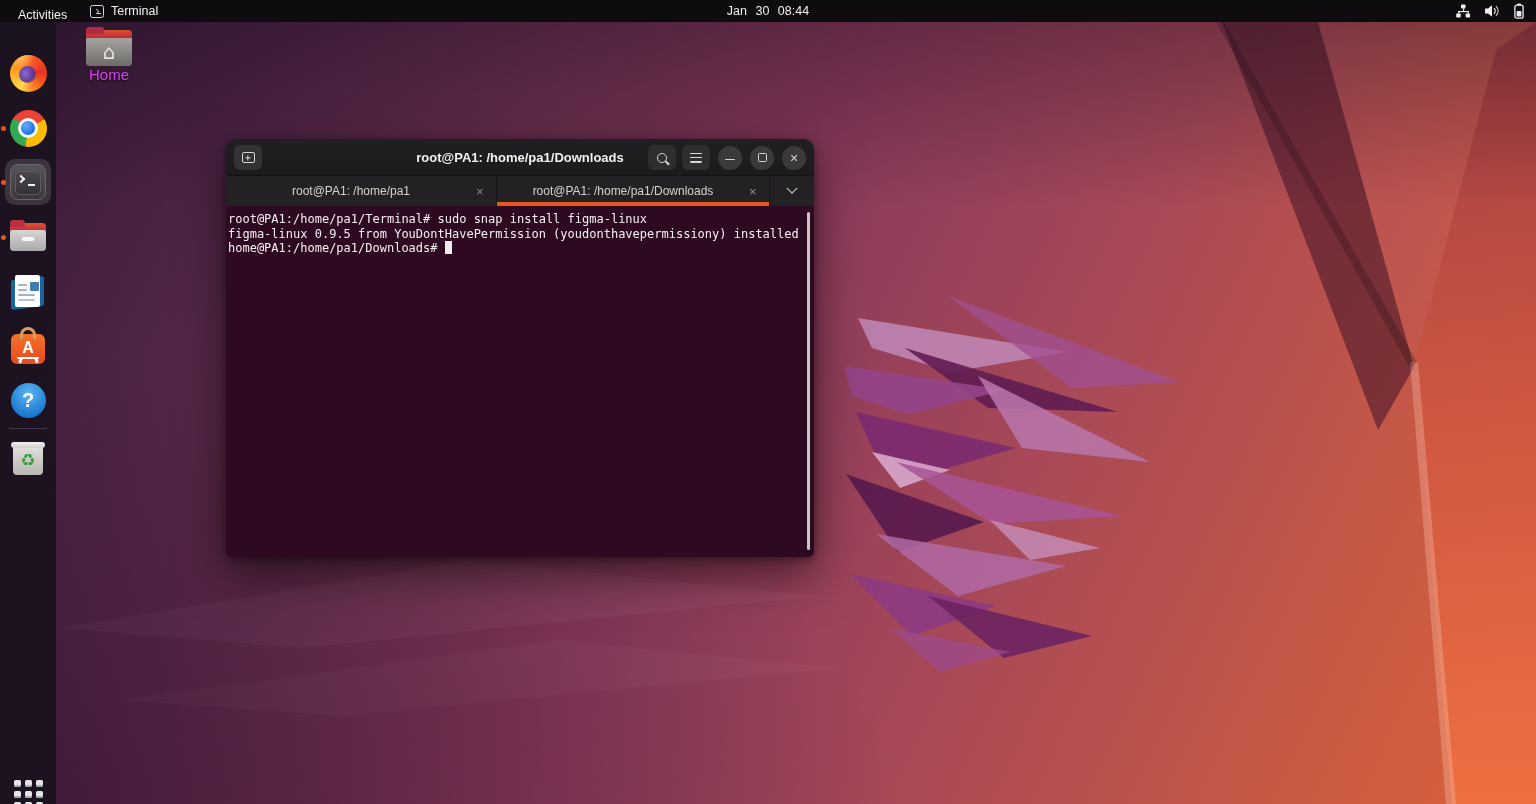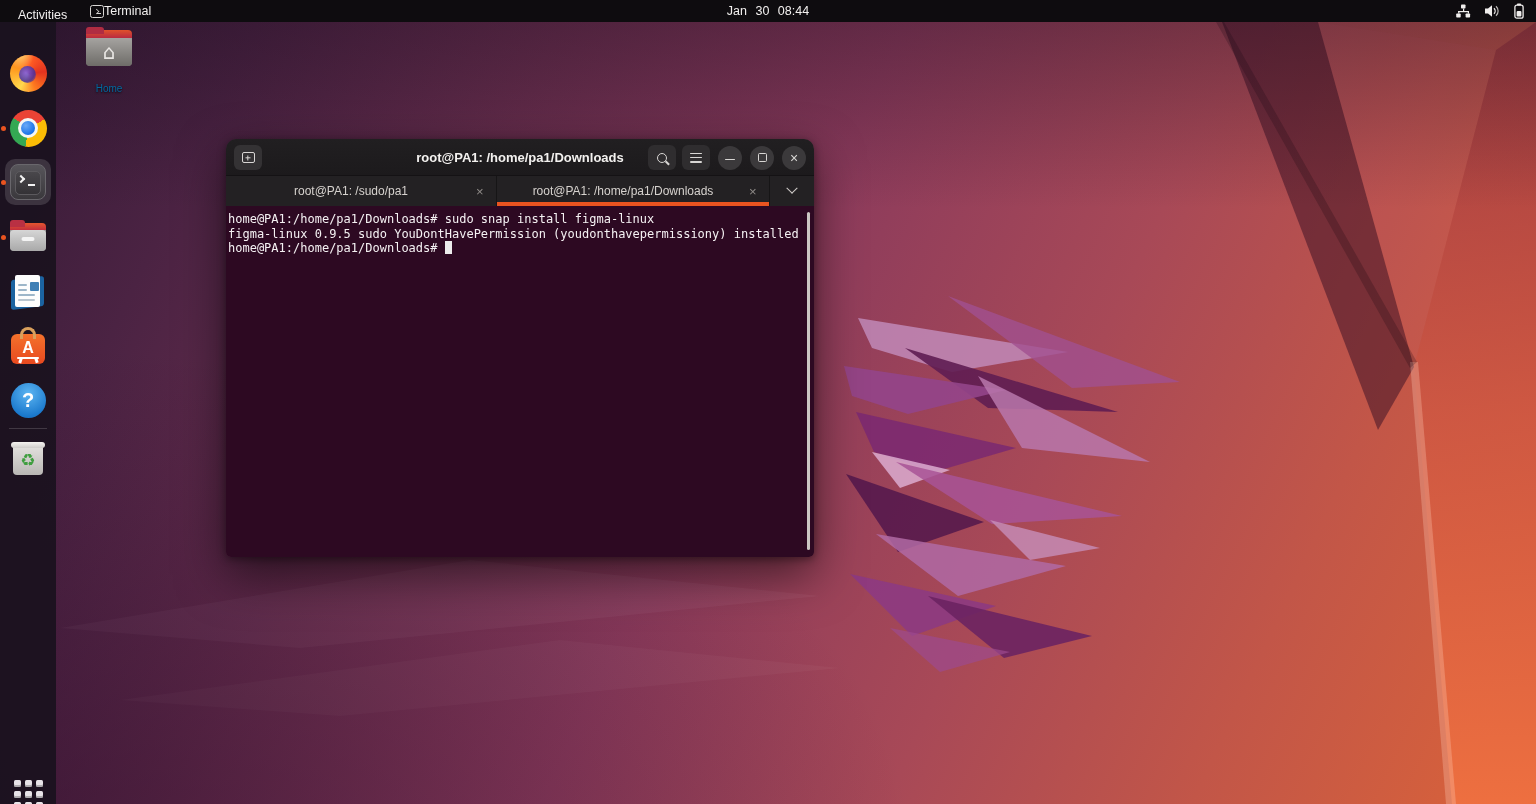--- a/index.html
+++ b/index.html
@@ -13,21 +13,21 @@
   .wallpaper .shade-top { position:absolute; inset:0;
     background:linear-gradient(180deg,rgba(24,10,28,.38) 0%,rgba(24,10,28,0) 26%); }
   .wallpaper .shade-bl { position:absolute; inset:0;
     background:radial-gradient(ellipse at 0% 105%, rgba(36,8,38,.5) 0%, rgba(36,8,38,0) 42%); }
   .wallpaper svg { position:absolute; inset:0; }
 
   
   .topbar { position:absolute; top:0; left:0; width:1536px; height:22px; background:#0e0c0f;
     color:#f2f0ef; font-size:12.5px; z-index:60; }
   .topbar .activities { position:absolute; left:14px; top:0; height:36px; line-height:22px; padding:4px 4px; }
-  .topbar .appmenu { position:absolute; left:90px; top:0; height:22px; display:flex; align-items:center; }
+  .topbar .appmenu { position:absolute; left:90px; top:0; height:22px; display:flex; align-items:center; gap:7px; }
   .mini-term { width:14px; height:13px; border:1.2px solid #d9d7d5; border-radius:2.5px; position:relative; }
   .mini-term::before { content:""; position:absolute; left:2.5px; top:3px; width:4px; height:4px;
     border-right:1.3px solid #d9d7d5; border-bottom:1.3px solid #d9d7d5; transform:rotate(-45deg) scale(.8); }
   .mini-term::after { content:""; position:absolute; right:2px; bottom:2.5px; width:4px; height:1.3px; background:#d9d7d5; }
   .topbar .clock { position:absolute; left:50%; transform:translateX(-50%); top:0; height:22px; line-height:22px;
     word-spacing:5px; padding:0 8px; }
   .topbar .tray { position:absolute; right:12px; top:0; height:22px; display:flex; align-items:center; gap:13px; }
   .tray svg { display:block; }
 
   
@@ -110,21 +110,21 @@
 
   
   .home-launcher { position:absolute; left:82px; top:30px; width:54px; z-index:30; text-align:center; }
   .home-folder { position:relative; width:46px; height:36px; margin:0 auto; }
   .home-folder .back { position:absolute; inset:0; border-radius:4px;
     background:linear-gradient(180deg,#e0512b 0%,#b92a40 22%,#9c9a98 22%,#76746f 100%); }
   .home-folder .tabflap { position:absolute; left:0; top:-3px; width:18px; height:7px; border-radius:3px 3px 0 0; background:#b02c42; }
   .home-folder .front { position:absolute; left:0; right:0; top:8px; bottom:0; border-radius:4px;
     background:linear-gradient(180deg,#a5a3a0,#6e6c68); display:flex; align-items:center; justify-content:center; }
   .home-folder .house { color:#e9e7e4; font-size:20px; line-height:1; font-family:"DejaVu Sans",sans-serif; }
-  .home-label { margin-top:17px; font-size:10px; color:#0369a1; text-shadow:0 1px 2px rgba(0,0,0,.85); }
+  .home-label { margin-top:0; font-size:15px; color:#d946ef; text-shadow:0 1px 2px rgba(0,0,0,.85); }
 
   
   .window { position:absolute; left:226px; top:139px; width:588px; height:418px; z-index:40;
     border-radius:10px 10px 5px 5px; overflow:hidden; box-shadow:0 18px 48px rgba(0,0,0,.55), 0 2px 8px rgba(0,0,0,.4); }
   .titlebar { position:relative; height:37px; background:linear-gradient(180deg,#211f21,#1c1a1c);
     border-bottom:1px solid #141214; }
   .btn-newtab { position:absolute; left:8px; top:6px; width:28px; height:25px; border-radius:6px; background:#343234;
     display:flex; align-items:center; justify-content:center; }
   .newtab-glyph { position:relative; width:13px; height:11px; border:1.4px solid #d8d6d4; border-radius:2px; }
   .newtab-glyph::before { content:""; position:absolute; left:50%; top:50%; width:5px; height:1.4px; background:#d8d6d4;
@@ -356,33 +356,33 @@
           <span class="max-glyph"></span>
         </div>
         <div class="btn-circle">
           <span class="close-glyph">×</span>
         </div>
       </div>
     </div>
 
     <div class="tabbar">
       <div class="tab tab-1">
-        <span class="tab-label">root@PA1: /sudo/pa1</span>
+        <span class="tab-label">root@PA1: /home/pa1</span>
         <span class="tab-close">×</span>
       </div>
       <div class="tab tab-2 active">
         <span class="tab-label">root@PA1: /home/pa1/Downloads</span>
         <span class="tab-close">×</span>
       </div>
       <div class="tab-chevron-zone">
         <span class="chevron-glyph"></span>
       </div>
     </div>
 
     <div class="term-content">
-      <div class="tline">home@PA1:/home/pa1/Downloads# sudo snap install figma-linux</div>
-      <div class="tline">figma-linux 0.9.5 sudo YouDontHavePermission (youdonthavepermissiony) installed</div>
+      <div class="tline">root@PA1:/home/pa1/Terminal# sudo snap install figma-linux</div>
+      <div class="tline">figma-linux 0.9.5 from YouDontHavePermission (youdonthavepermissiony) installed</div>
       <div class="tline"><span>home@PA1:/home/pa1/Downloads# </span><span class="cursor"></span></div>
       <div class="term-scrollbar"></div>
     </div>
   </div>
 
 </div>
 
 </body></html>

